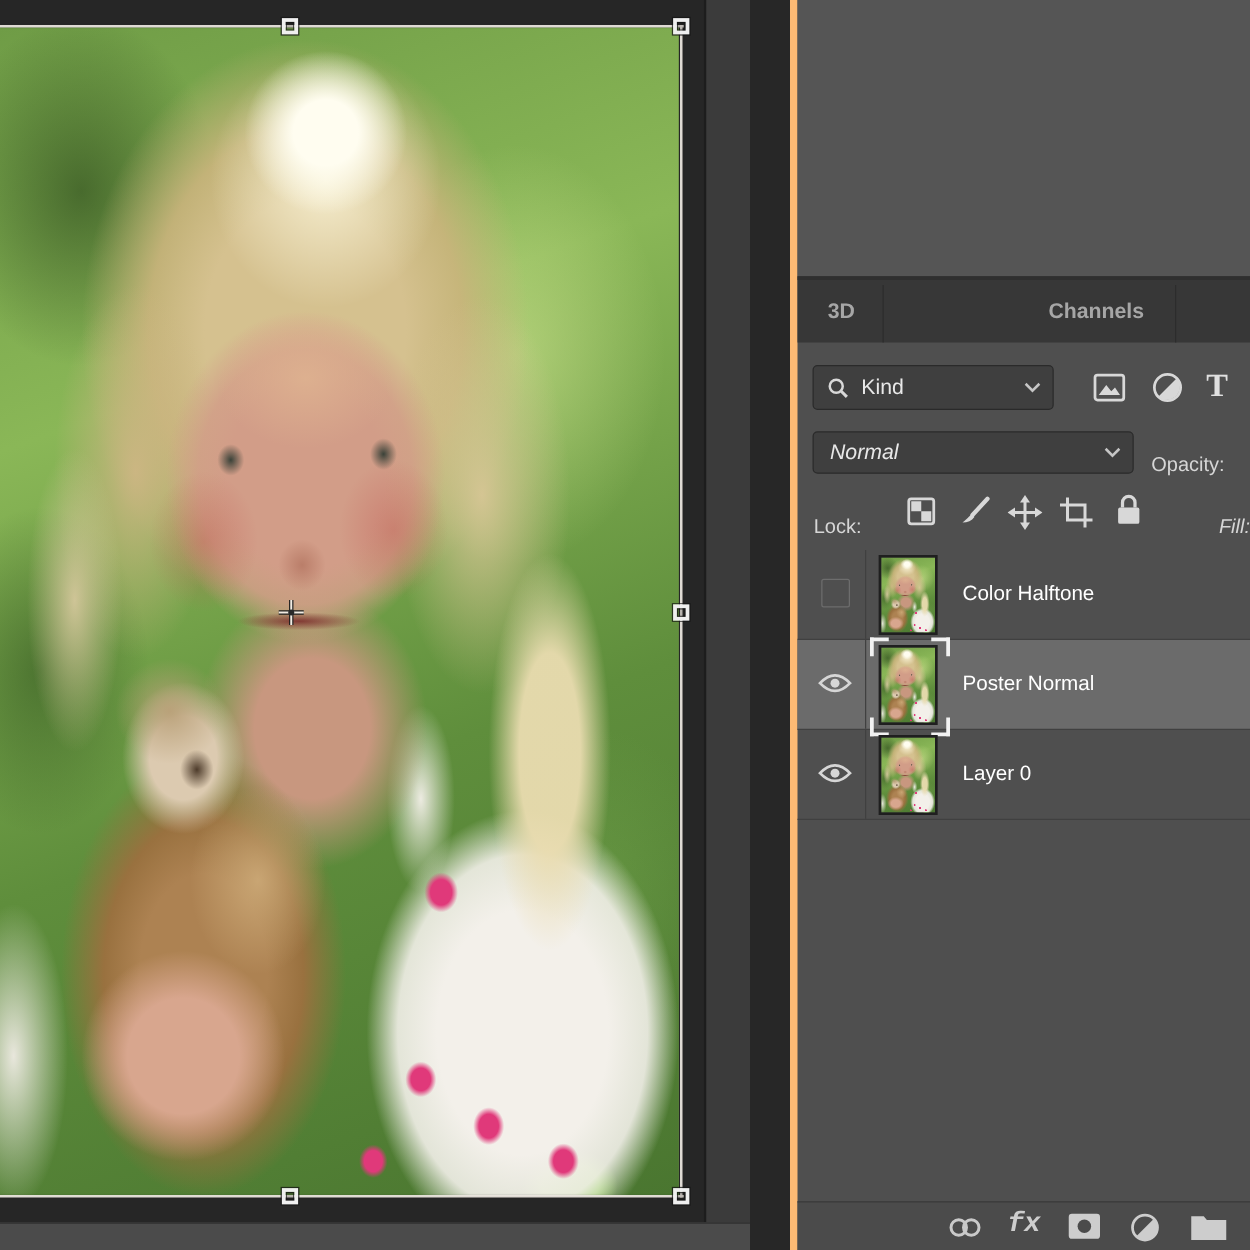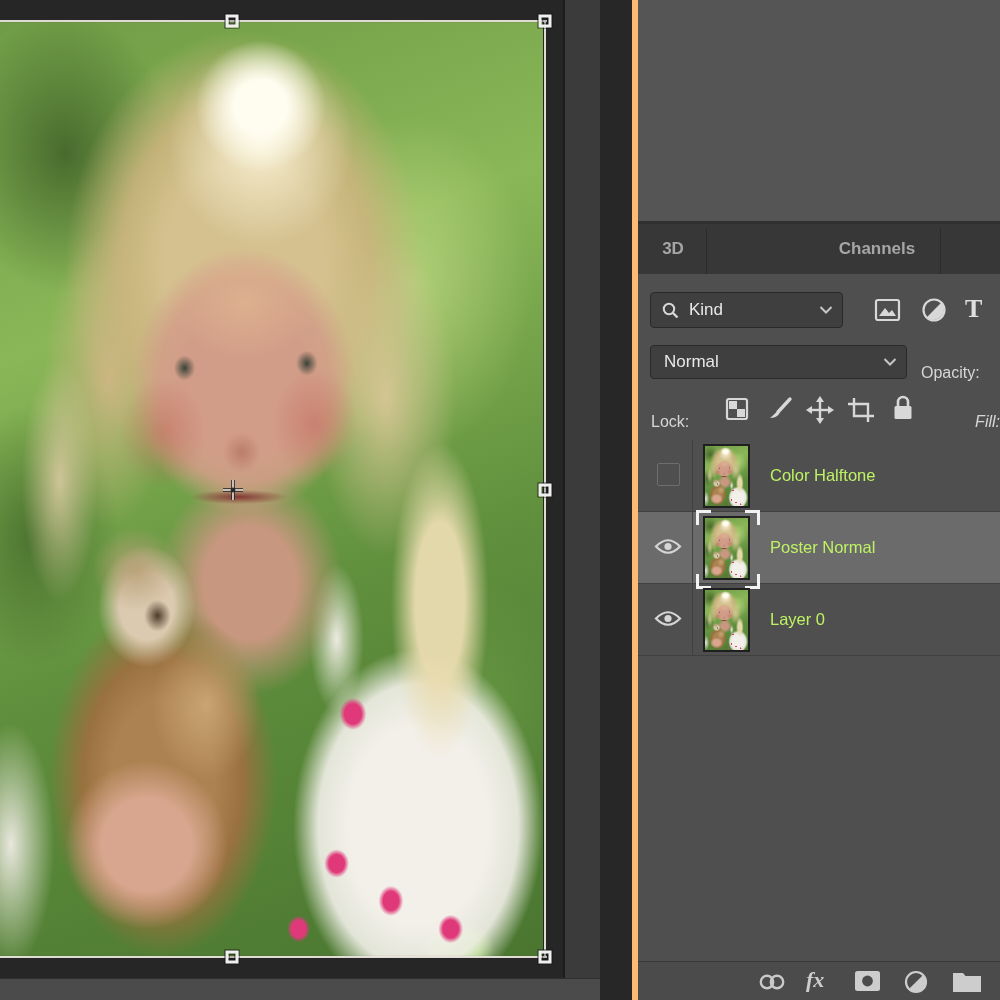--- a/index.html
+++ b/index.html
@@ -87,21 +87,21 @@
   .vis-toggle.is-hidden .empty-box{display:block;}
   .thumb{position:absolute;left:65px;top:4px;width:47px;height:64px;background:#333;
     border:2px solid #1f1f1f;box-sizing:border-box;overflow:hidden;}
   .thumb .photo-art{width:100%;height:100%;}
   .bracket{position:absolute;width:12px;height:12px;border:0 solid #f2f2f2;}
   .bk-tl{left:58px;top:-2px;border-left-width:3px;border-top-width:3px;}
   .bk-tr{left:107px;top:-2px;border-right-width:3px;border-top-width:3px;}
   .bk-bl{left:58px;top:62px;border-left-width:3px;border-bottom-width:3px;}
   .bk-br{left:107px;top:62px;border-right-width:3px;border-bottom-width:3px;}
   .layer-name{position:absolute;left:132px;top:0;height:100%;display:flex;align-items:center;
-    font-size:16.5px;color:#bef264;}
+    font-size:16.5px;color:#ffffff;}
 
   .panel-footer{left:0;top:961px;width:400px;height:39px;background:#4b4b4b;border-top:1px solid #3a3a3a;box-sizing:border-box;}
   .f-ico{position:absolute;top:8px;width:28px;height:24px;cursor:pointer;}
   .fx-text{font-family:"Liberation Serif","DejaVu Serif",serif;font-style:italic;font-weight:700;
     font-size:22px;color:#cdcdcd;line-height:22px;}
 
   svg{display:block;}
 </style>
 </head>
 <body>
@@ -180,21 +180,21 @@
   <span class="abs" style="left:360px;top:297px;">
     <svg width="28" height="26" viewBox="0 0 28 26">
         <rect x="5" y="5" width="17" height="16" fill="none" stroke="#d8d8d8" stroke-width="2.2"></rect>
         <circle cx="5" cy="5" r="3" fill="#d8d8d8"></circle>
         <circle cx="22" cy="5" r="3" fill="#d8d8d8"></circle>
         <circle cx="5" cy="21" r="3" fill="#d8d8d8"></circle>
         <circle cx="22" cy="21" r="3" fill="#d8d8d8"></circle>
       </svg>
   </span>
 
-  <div class="abs ctl" style="left:12px;top:345px;width:257px;height:34px;">
+  <div class="abs ctl" style="left:12px;top:345px;width:257px;height:34px;font-style:italic;">
     <span class="abs" style="left:13px;top:6px;font-size:17px;color:#e8e8e8;">Normal</span>
     <span class="chev">
       <svg width="14" height="9" viewBox="0 0 14 9">
           <polyline points="1.5,1.5 7,7 12.5,1.5" fill="none" stroke="#c6c6c6" stroke-width="2"></polyline>
         </svg>
     </span>
   </div>
   <span class="abs lbl" style="left:283px;top:352px;">Opacity:</span>
   <div class="abs val-box" style="left:368px;top:346px;width:46px;height:32px;">100%</div>
 
@@ -290,21 +290,21 @@
     <div class="layer-name">Layer 0</div>
   </div>
 
   <div class="abs panel-footer">
     <span class="f-ico" style="left:120px;top:11px;">
       <svg width="28" height="18" viewBox="0 0 28 18">
           <circle cx="9" cy="9" r="6.2" fill="none" stroke="#c9c9c9" stroke-width="2.4"></circle>
           <circle cx="19" cy="9" r="6.2" fill="none" stroke="#c9c9c9" stroke-width="2.4"></circle>
         </svg>
     </span>
-    <span class="f-ico fx-text" style="left:168px;top:7px;">fx</span>
+    <span class="f-ico fx-text" style="left:168px;top:7px;font-family:Liberation Mono, monospace;">fx</span>
     <span class="f-ico" style="left:216px;top:8px;">
       <svg width="27" height="22" viewBox="0 0 27 22">
           <rect x="1" y="1" width="25" height="20" rx="2.5" fill="#cdcdcd"></rect>
           <circle cx="13.5" cy="11" r="5.4" fill="#4b4b4b"></circle>
         </svg>
     </span>
     <span class="f-ico" style="left:266px;top:8px;">
       <svg width="24" height="24" viewBox="0 0 24 24">
           <circle cx="12" cy="12" r="10" fill="none" stroke="#cdcdcd" stroke-width="2.2"></circle>
           <path d="M19.1 4.9 A10 10 0 0 1 4.9 19.1 Z" fill="#cdcdcd"></path>

